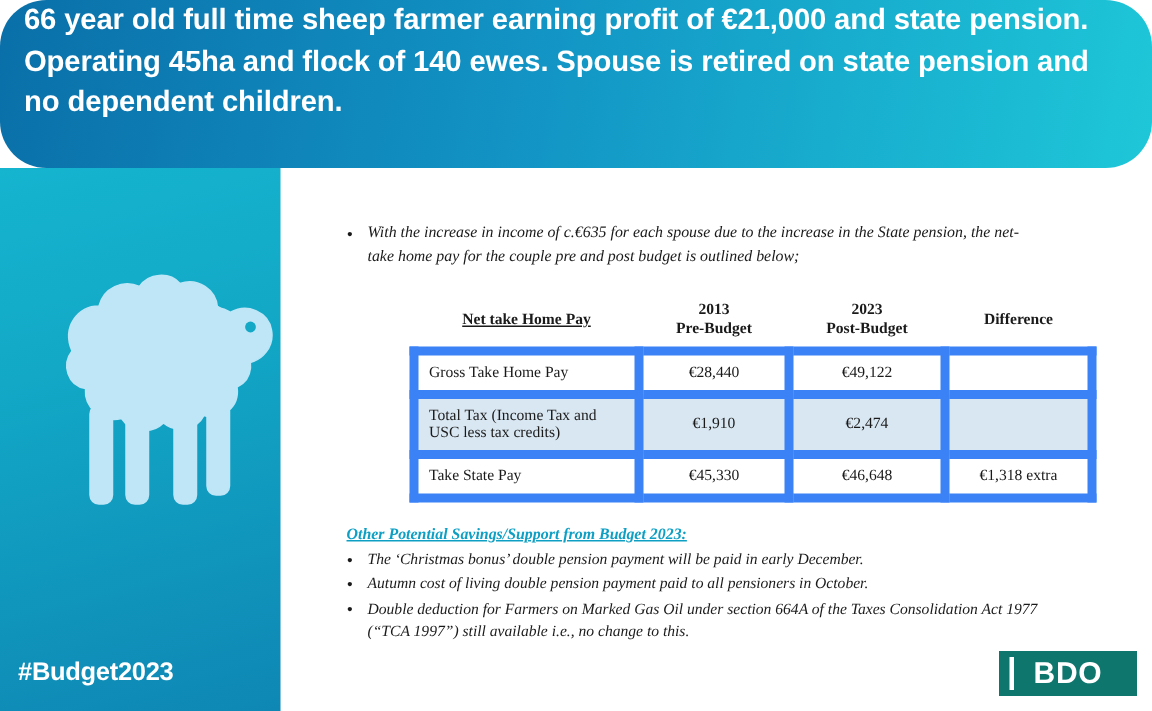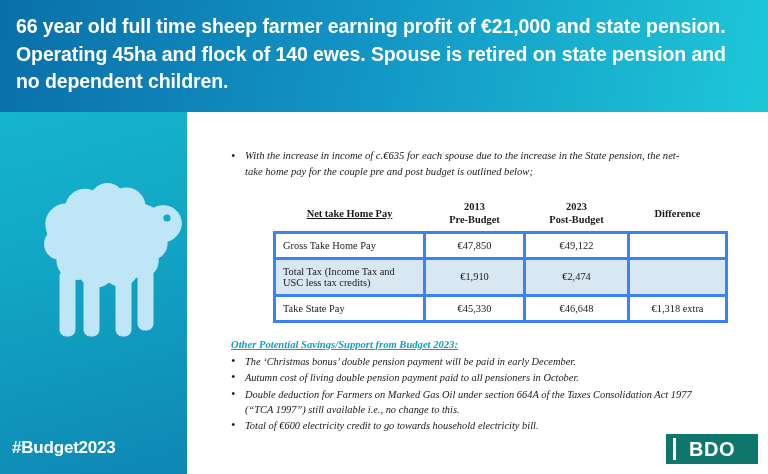--- a/index.html
+++ b/index.html
@@ -21,21 +21,22 @@
   }
 
   
   .header {
     position: absolute;
     left: 0; top: 0;
     width: 768px;
     height: 112px;
     background: linear-gradient(100deg, #0a6fa8 0%, #1293c4 45%, #1ec7d8 100%);
     box-sizing: border-box;
-    padding: 13px 18px 0 16px;
+    padding: 0 18px 0 16px;
+    border-radius: 31px;
   }
   .header-title {
     color: #ffffff;
     font-size: 19.5px;
     font-weight: bold;
     line-height: 1.42;
     letter-spacing: -0.1px;
     margin: 0;
   }
 
@@ -102,21 +103,21 @@
     table-layout: fixed;
     padding-left: 24px;
   }
   table.budget col.c1 { width: 150px; }
   table.budget col.c2 { width: 100px; }
   table.budget col.c3 { width: 104px; }
   table.budget col.c4 { width: 98px; }
 
   table.budget th,
   table.budget td {
-    border: 3px solid #3b82f6;
+    border: 6px solid #3b82f6;
     padding: 6px 7px;
     font-size: 10.4px;
     vertical-align: middle;
     color: #1a1a1a;
   }
   table.budget thead th {
     border: none;
     background: #ffffff;
     text-align: center;
     font-weight: bold;
@@ -268,21 +269,21 @@
           <th>
             <span>2023</span><br>
             <span>Post-Budget</span>
           </th>
           <th>Difference</th>
         </tr>
       </thead>
       <tbody>
         <tr>
           <td class="label">Gross Take Home Pay</td>
-          <td class="val">€47,850</td>
+          <td class="val">€28,440</td>
           <td class="val">€49,122</td>
           <td class="diff"></td>
         </tr>
         <tr class="row-shade">
           <td class="label">Total Tax (Income Tax and USC less tax credits)</td>
           <td class="val">€1,910</td>
           <td class="val">€2,474</td>
           <td class="diff"></td>
         </tr>
         <tr>
@@ -293,21 +294,20 @@
         </tr>
       </tbody>
     </table>
 
     <p class="savings-title">Other Potential Savings/Support from Budget 2023:</p>
 
     <ul class="savings">
       <li>The ‘Christmas bonus’ double pension payment will be paid in early December.</li>
       <li>Autumn cost of living double pension payment paid to all pensioners in October.</li>
       <li>Double deduction for Farmers on Marked Gas Oil under section 664A of the Taxes Consolidation Act 1977 (“TCA 1997”) still available i.e., no change to this.</li>
-      <li>Total of €600 electricity credit to go towards household electricity bill.</li>
     </ul>
   </div>
 
   <div class="bdo">
     <span class="bdo-bar"></span>
     <span class="bdo-text">BDO</span>
   </div>
 
 </div>
 

